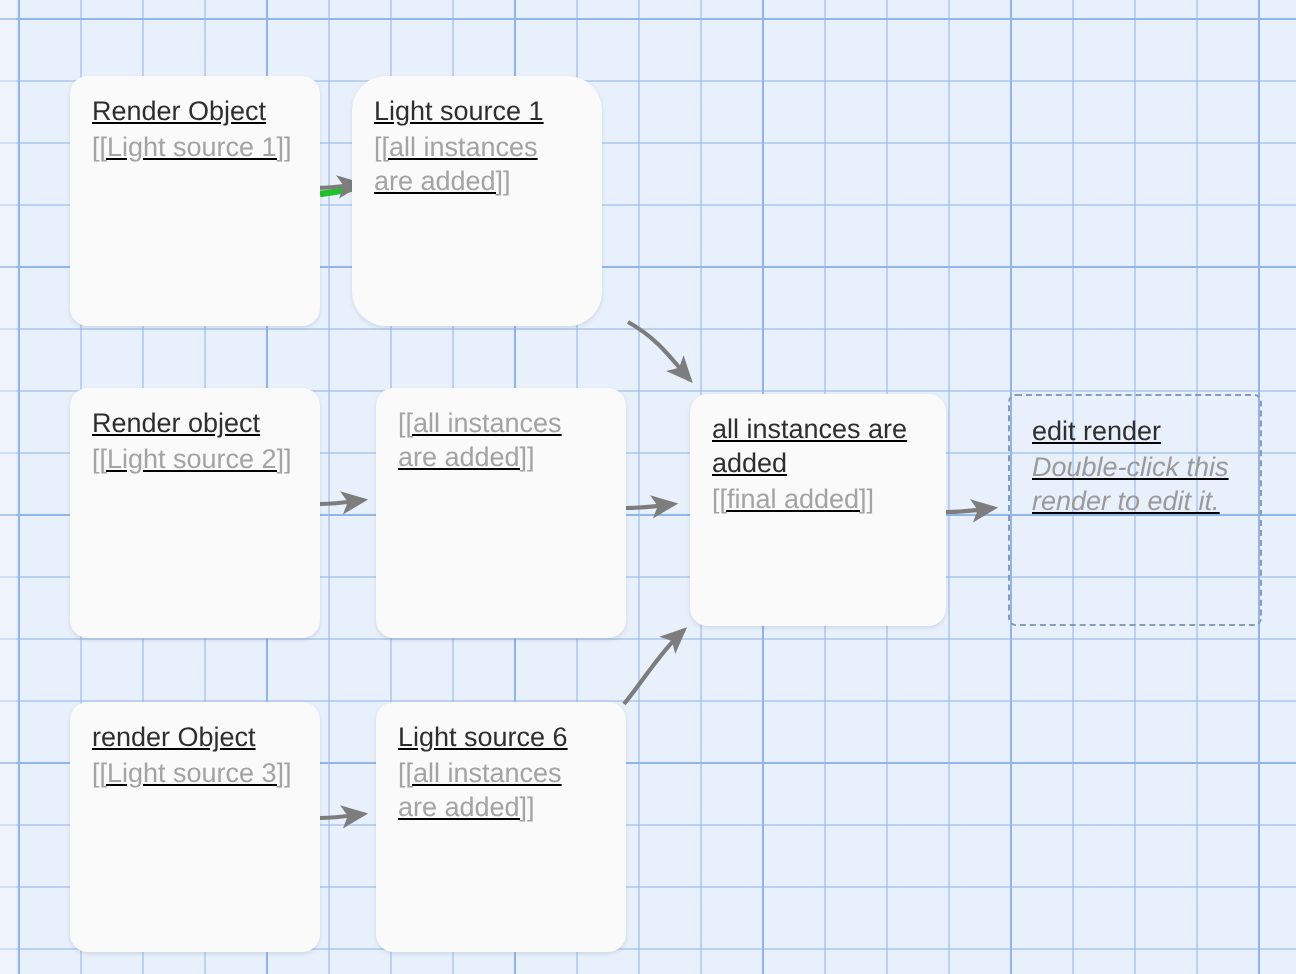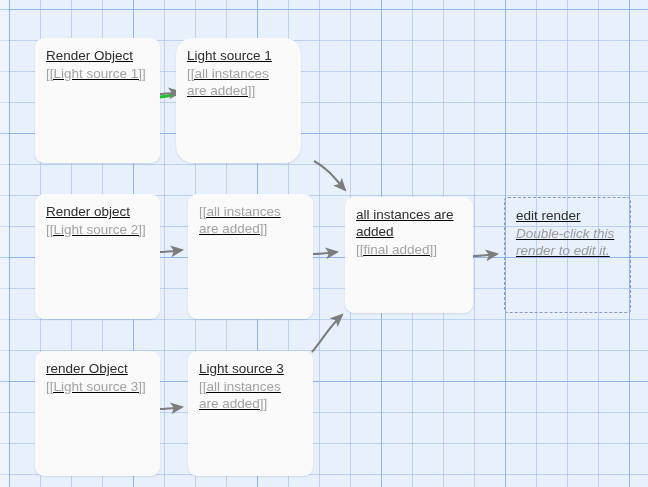--- a/index.html
+++ b/index.html
@@ -155,17 +155,17 @@
     <div class="passage-title">edit render</div>
     <div class="passage-excerpt placeholder">Double-click this render to edit it.</div>
   </div>
 
   <div class="passage" style="left:35px; top:351px; width:125px; height:125px;">
     <div class="passage-title">render Object</div>
     <div class="passage-excerpt">[[Light source 3]]</div>
   </div>
 
   <div class="passage" style="left:188px; top:351px; width:125px; height:125px;">
-    <div class="passage-title">Light source 3</div>
+    <div class="passage-title">Light source 6</div>
     <div class="passage-excerpt">[[all instances are added]]</div>
   </div>
 
 </div>
 
 </body></html>

